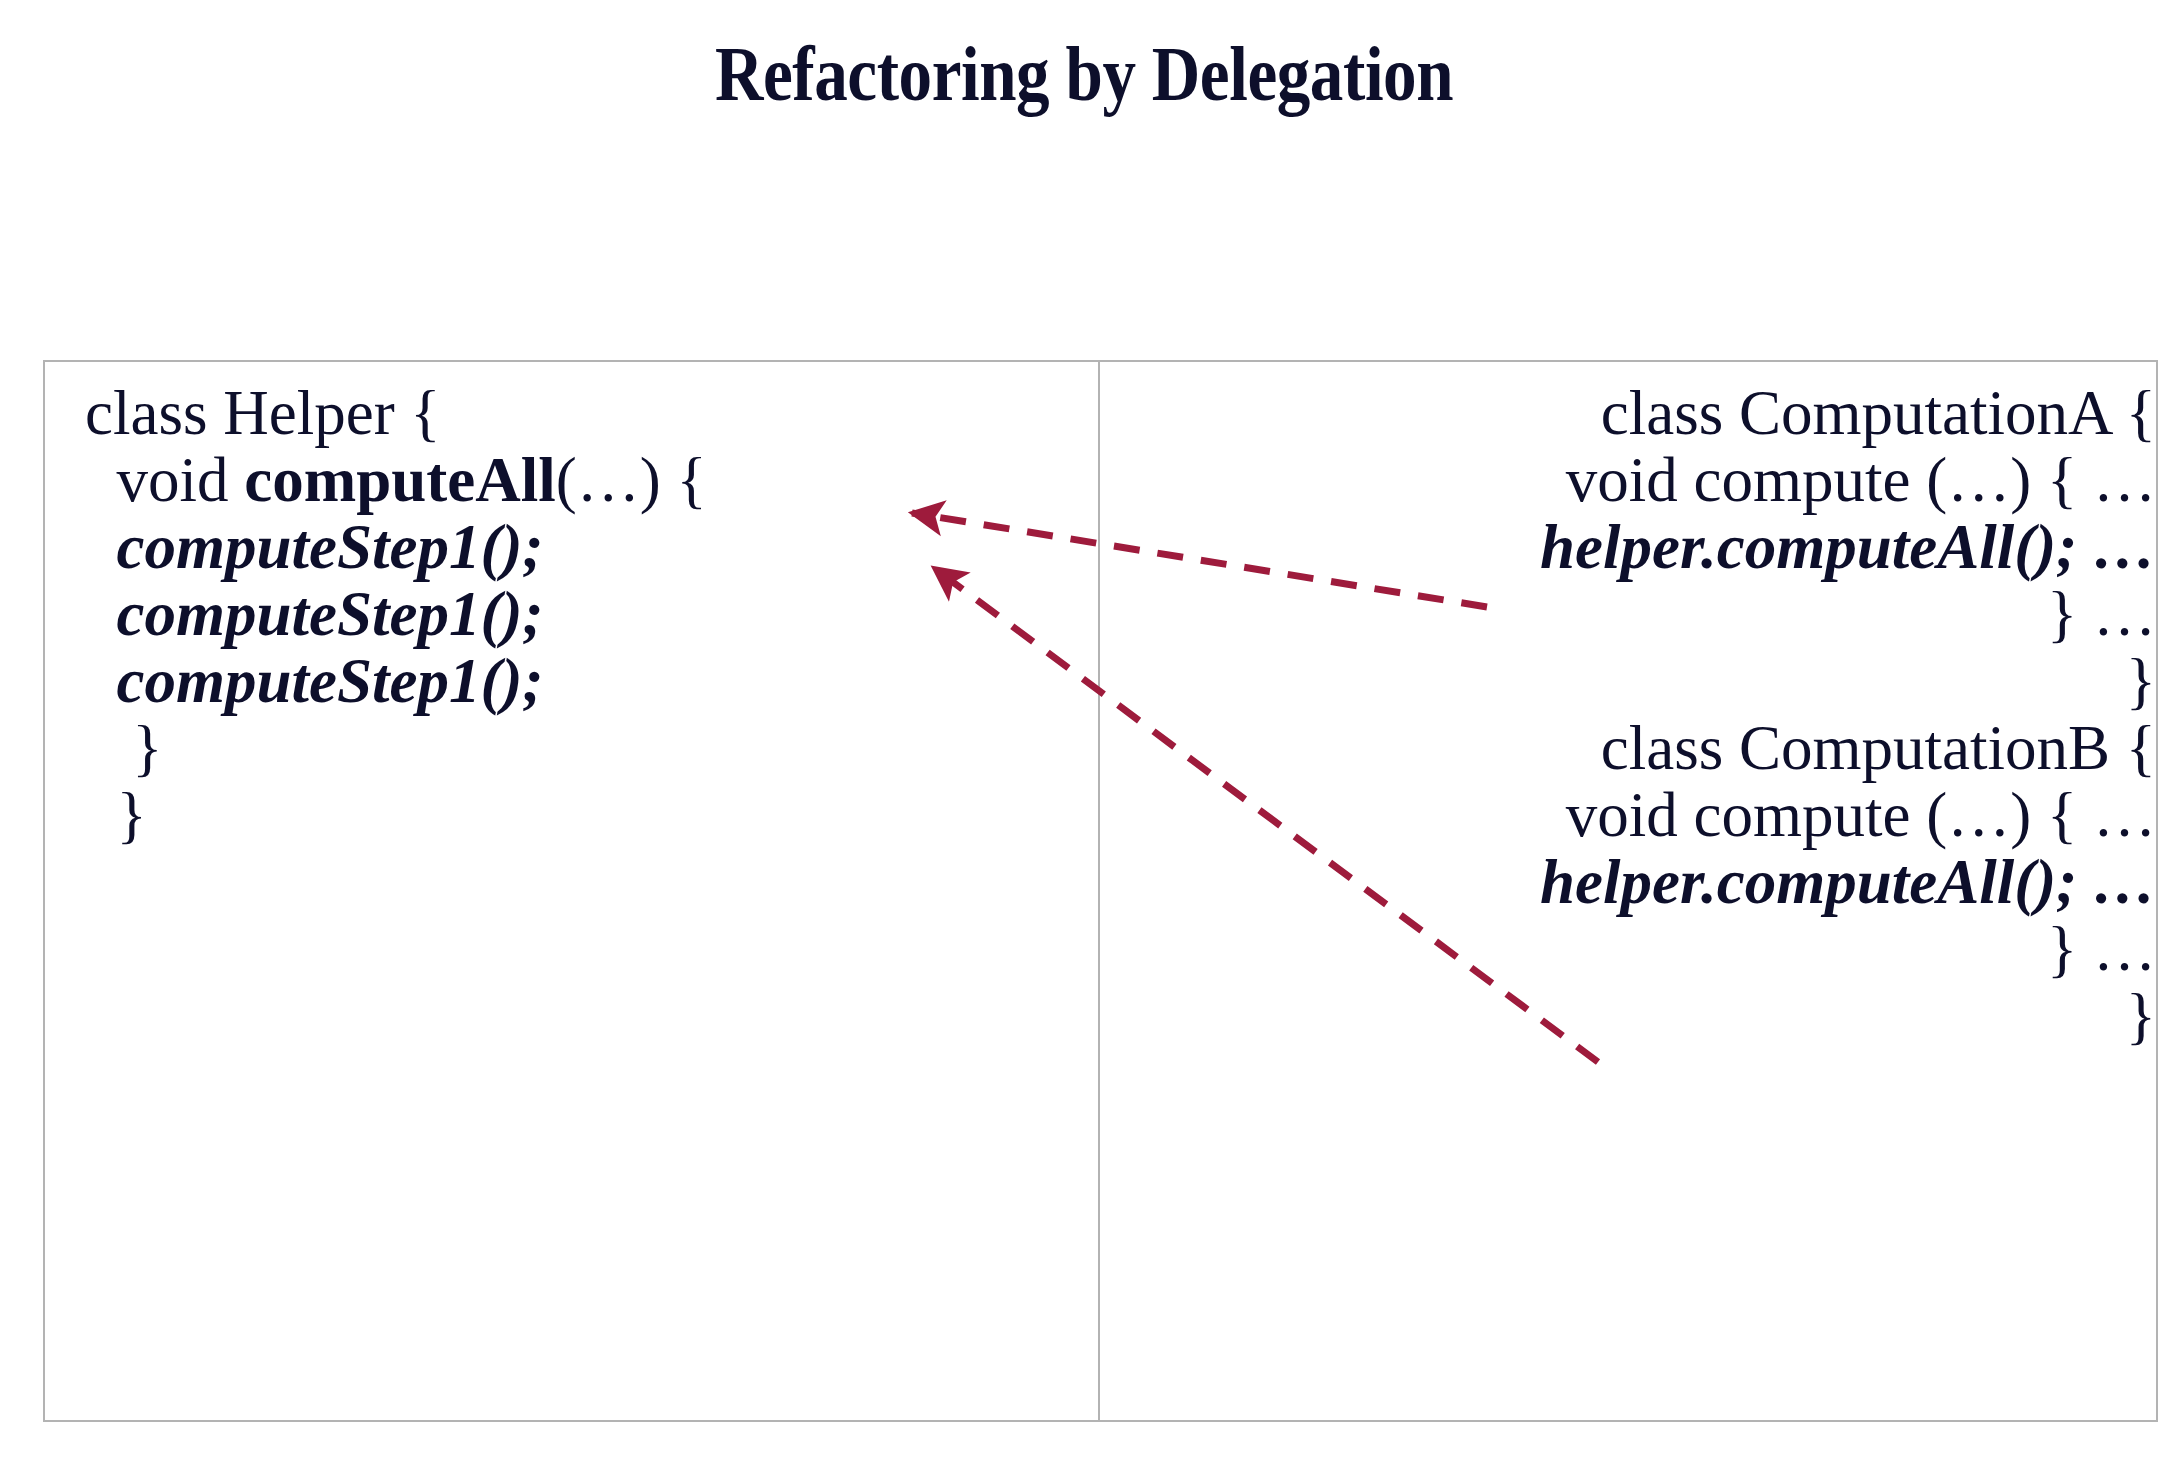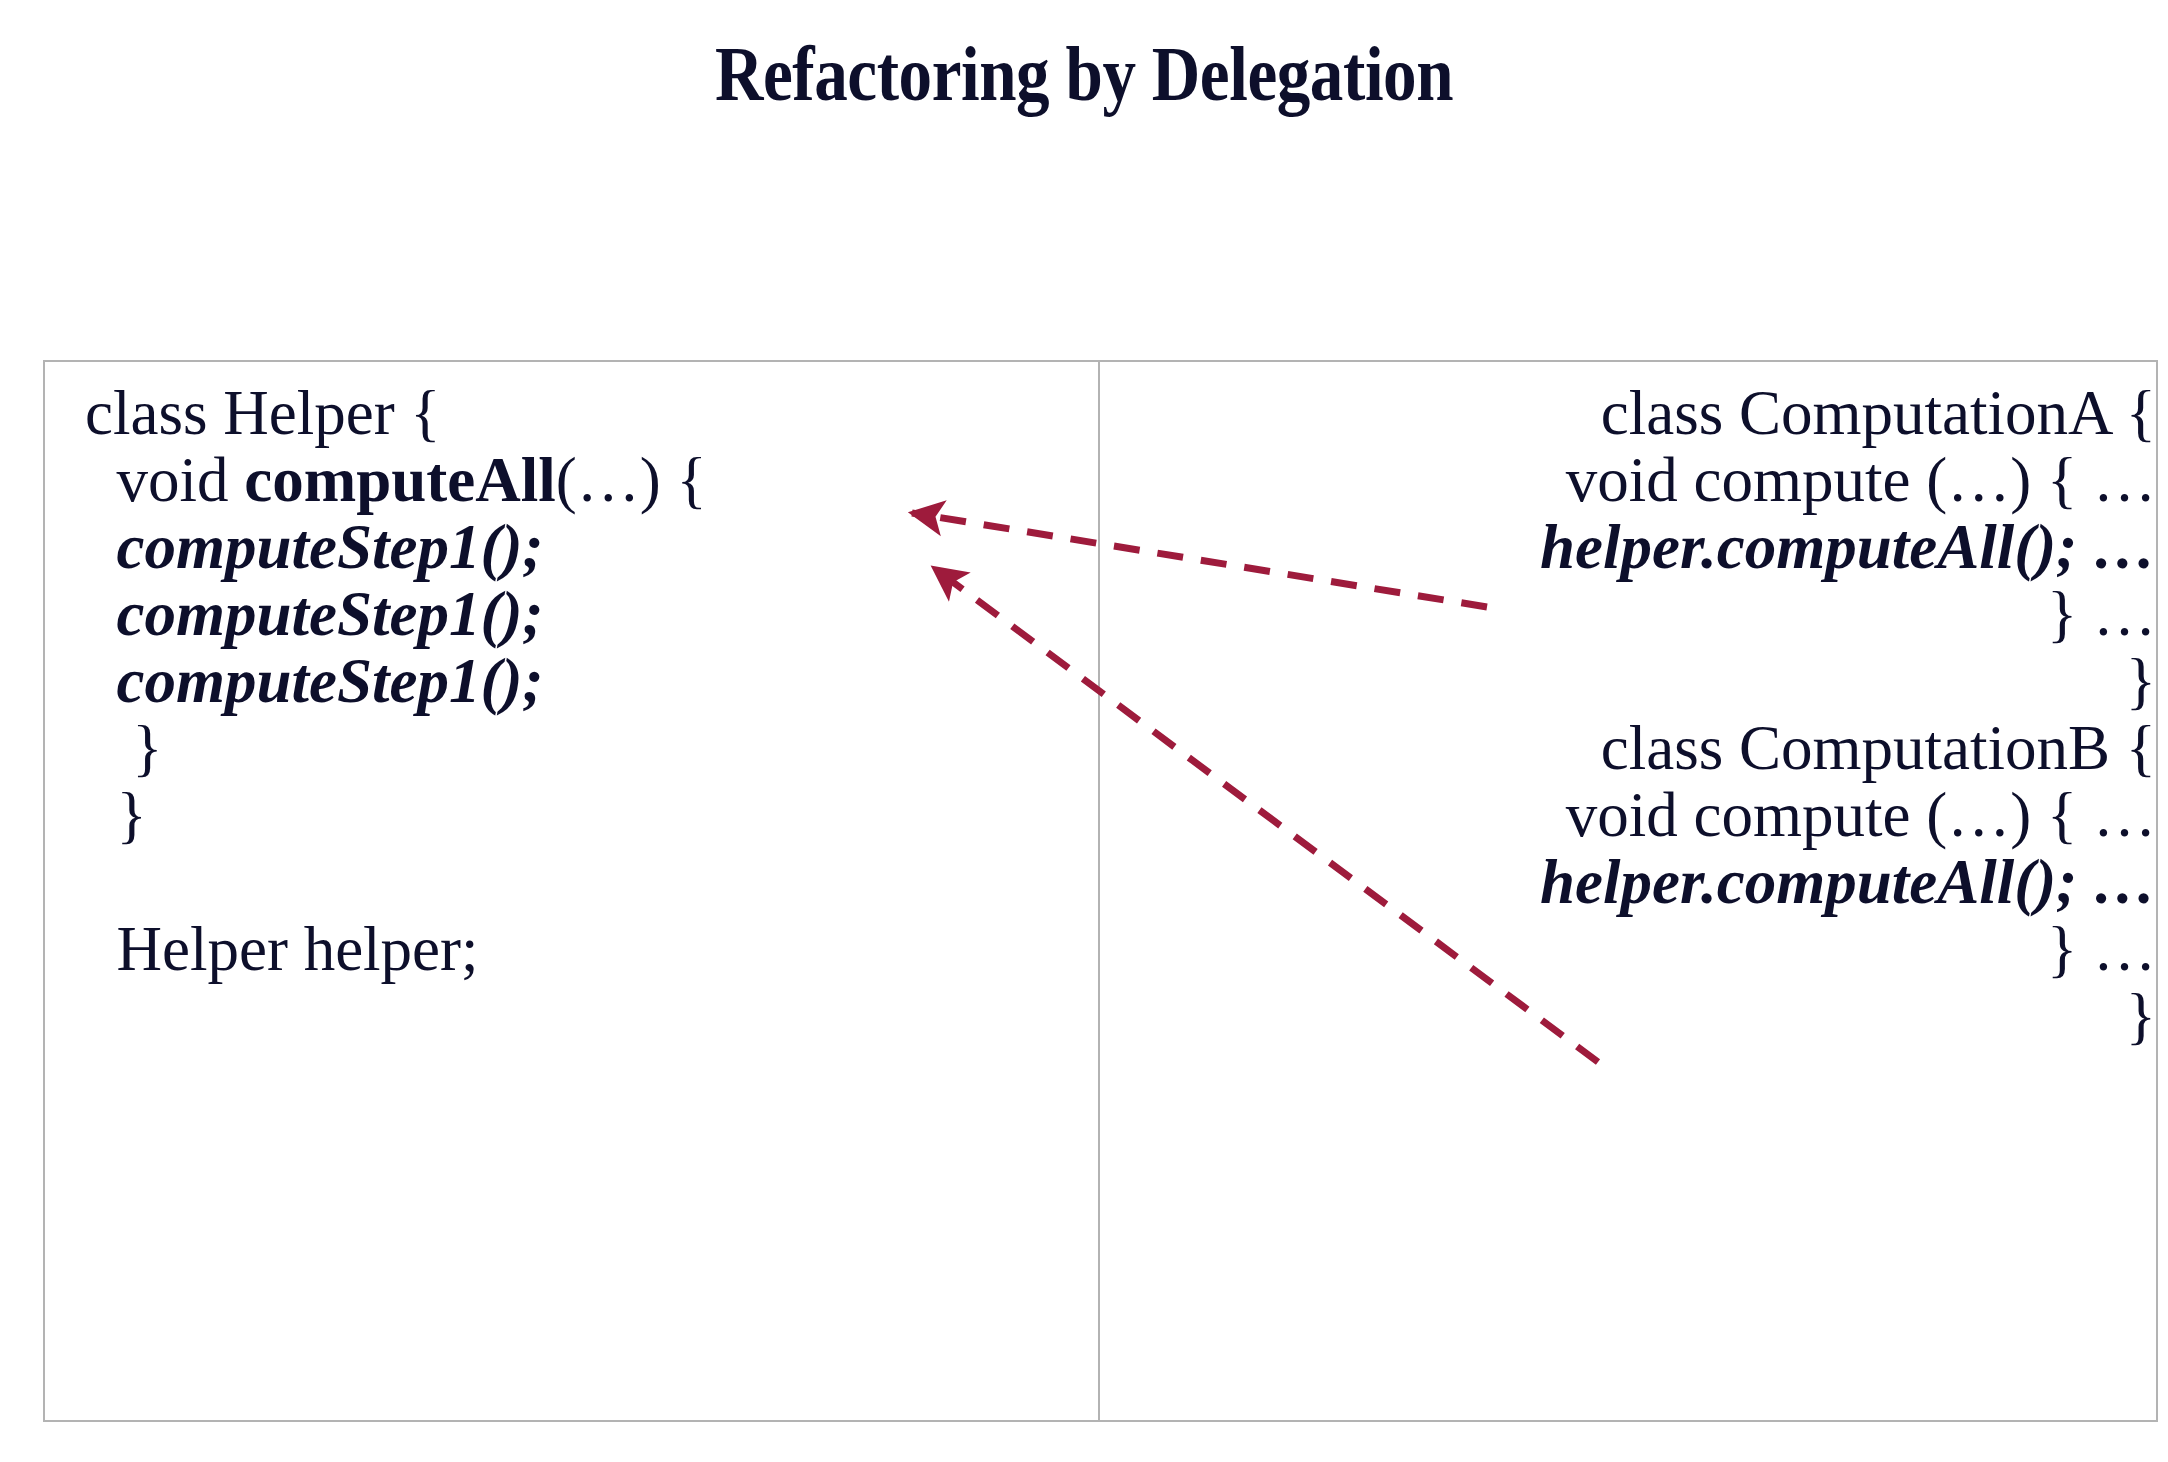--- a/index.html
+++ b/index.html
@@ -106,21 +106,20 @@
     <div class="code-line">class Helper {</div>
 
     <div class="code-line"><span>  void </span><span class="bi-seg">computeAll</span><span>(…) {</span></div>
 
     <div class="code-line bi">  computeStep1();</div>
     <div class="code-line bi">  computeStep1();</div>
     <div class="code-line bi">  computeStep1();</div>
     <div class="code-line">   }</div>
     <div class="code-line">  }</div>
     <div class="code-line blank"></div>
-    <div class="code-line">  Helper helper;</div>
   </div>
 
   <div class="code-cell" id="code-cell-right">
 
     <div class="code-line">class ComputationA {</div>
     <div class="code-line"> void compute (…) { …</div>
     <div class="code-line bi">helper.computeAll(); …</div>
     <div class="code-line">  } …</div>
     <div class="code-line">}</div>
     <div class="code-line">class ComputationB {</div>

